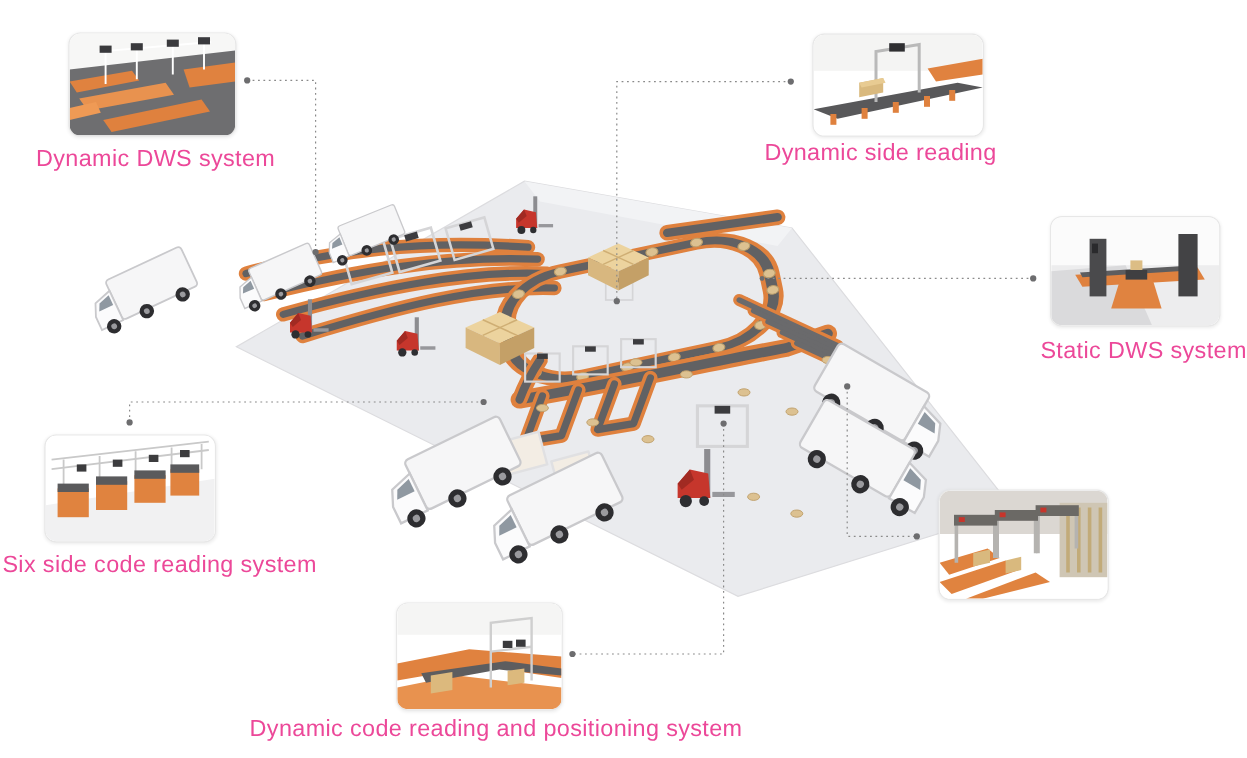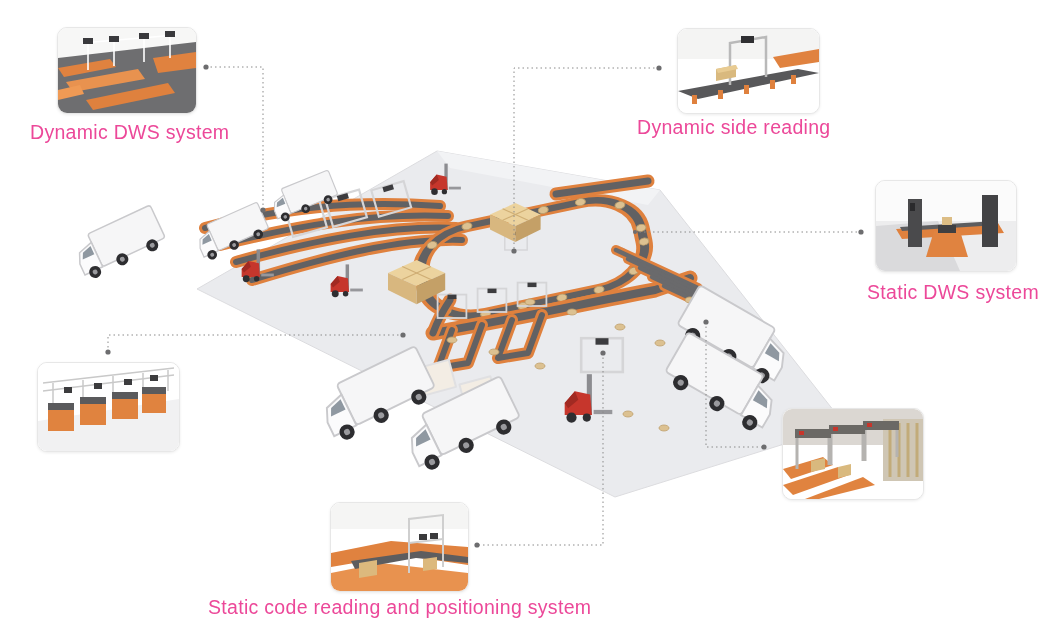--- a/index.html
+++ b/index.html
@@ -377,17 +377,20 @@
 
   <div class="lbl l1">
     <span>Dynamic DWS system</span>
   </div>
   <div class="lbl l2">
     <span>Dynamic side reading</span>
   </div>
   <div class="lbl l3">
     <span>Static DWS system</span>
   </div>
+  <div class="lbl l4">
+    <span>Six side code reading system</span>
+  </div>
   <div class="lbl l6">
-    <span>Static code reading and positioning system</span>
+    <span>Dynamic code reading and positioning system</span>
   </div>
 
 </div>
 
 </body></html>

